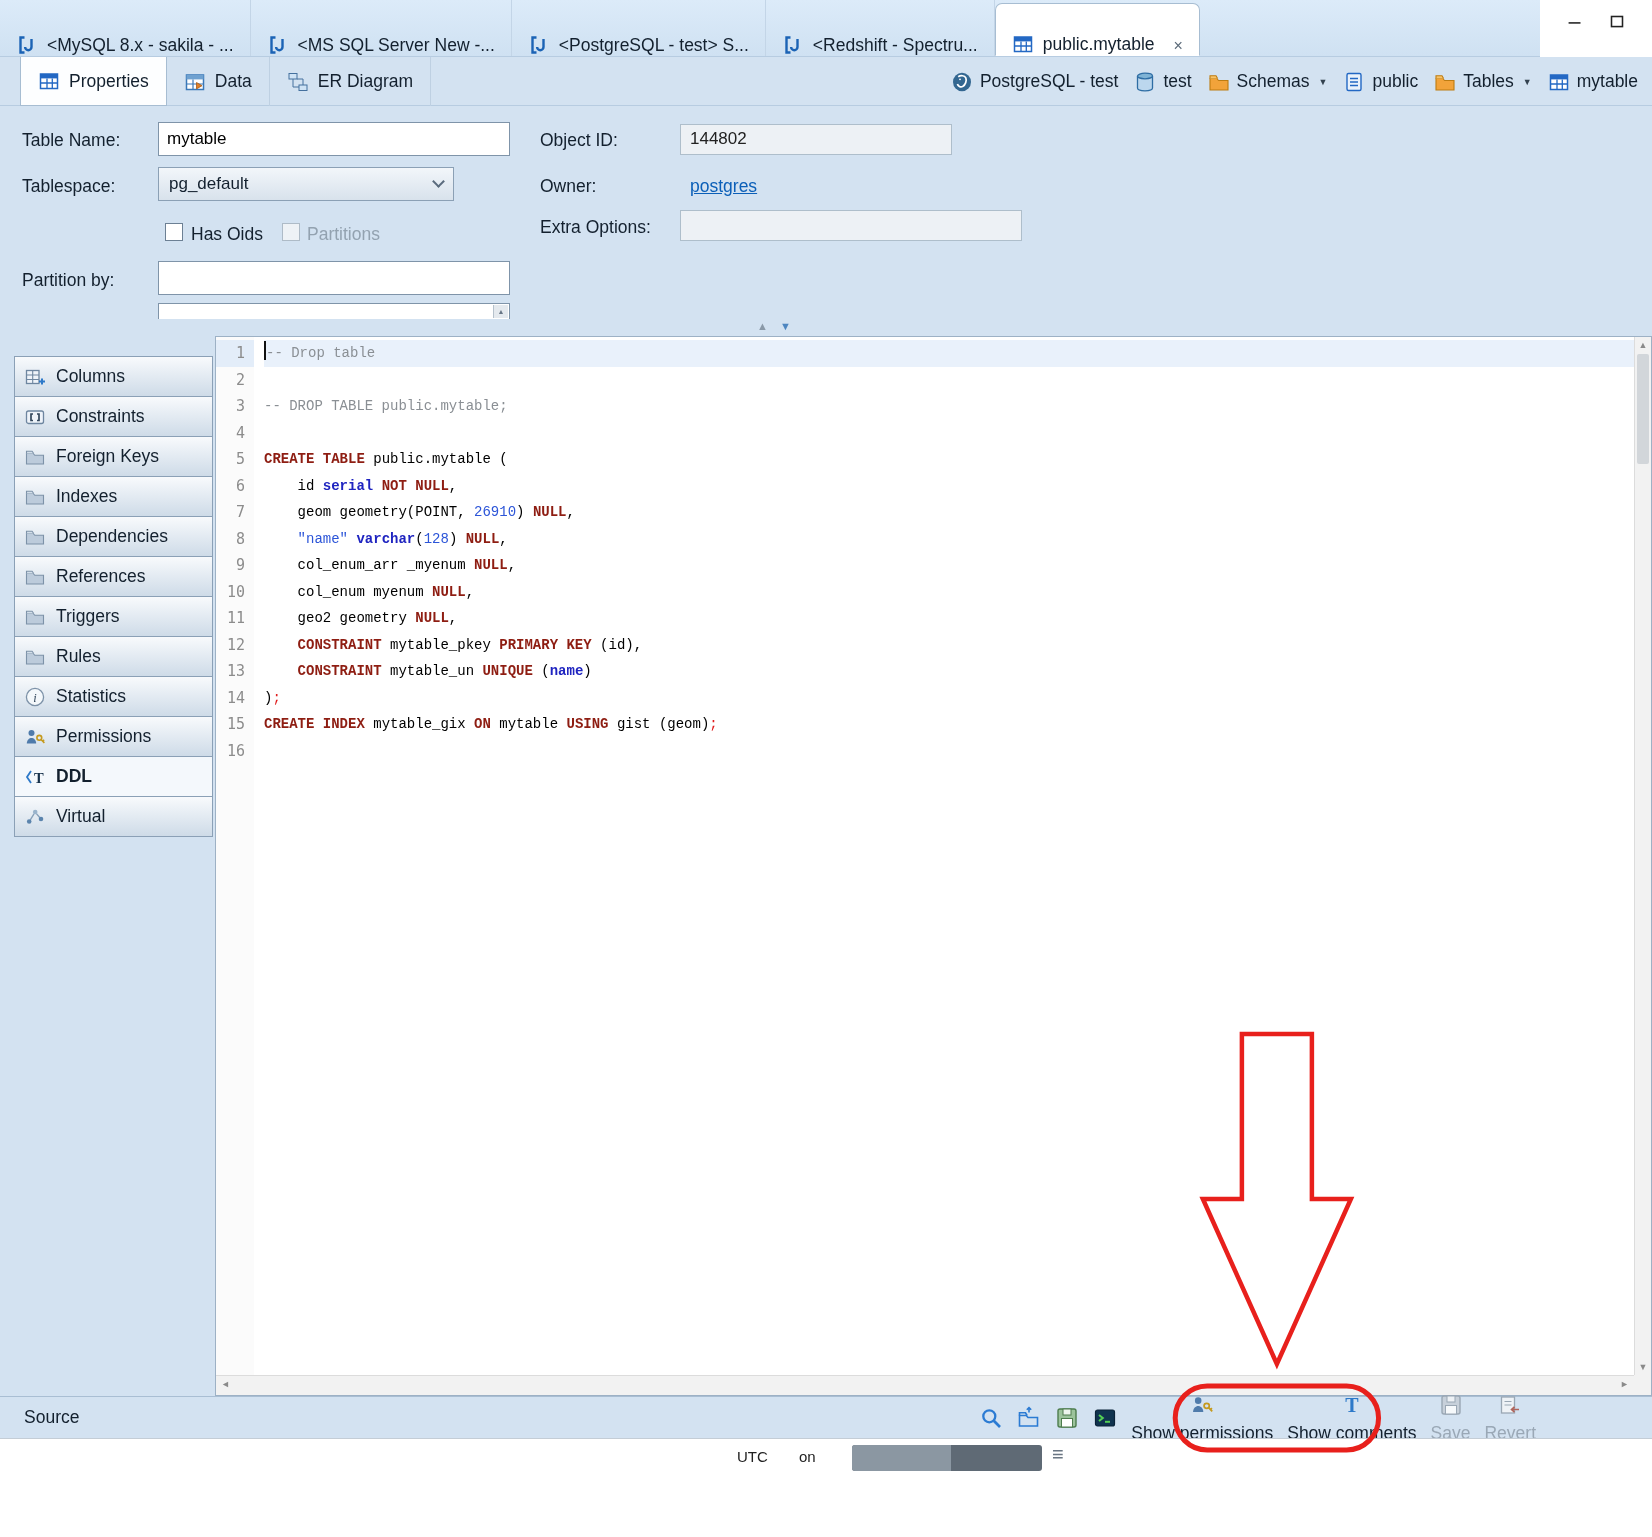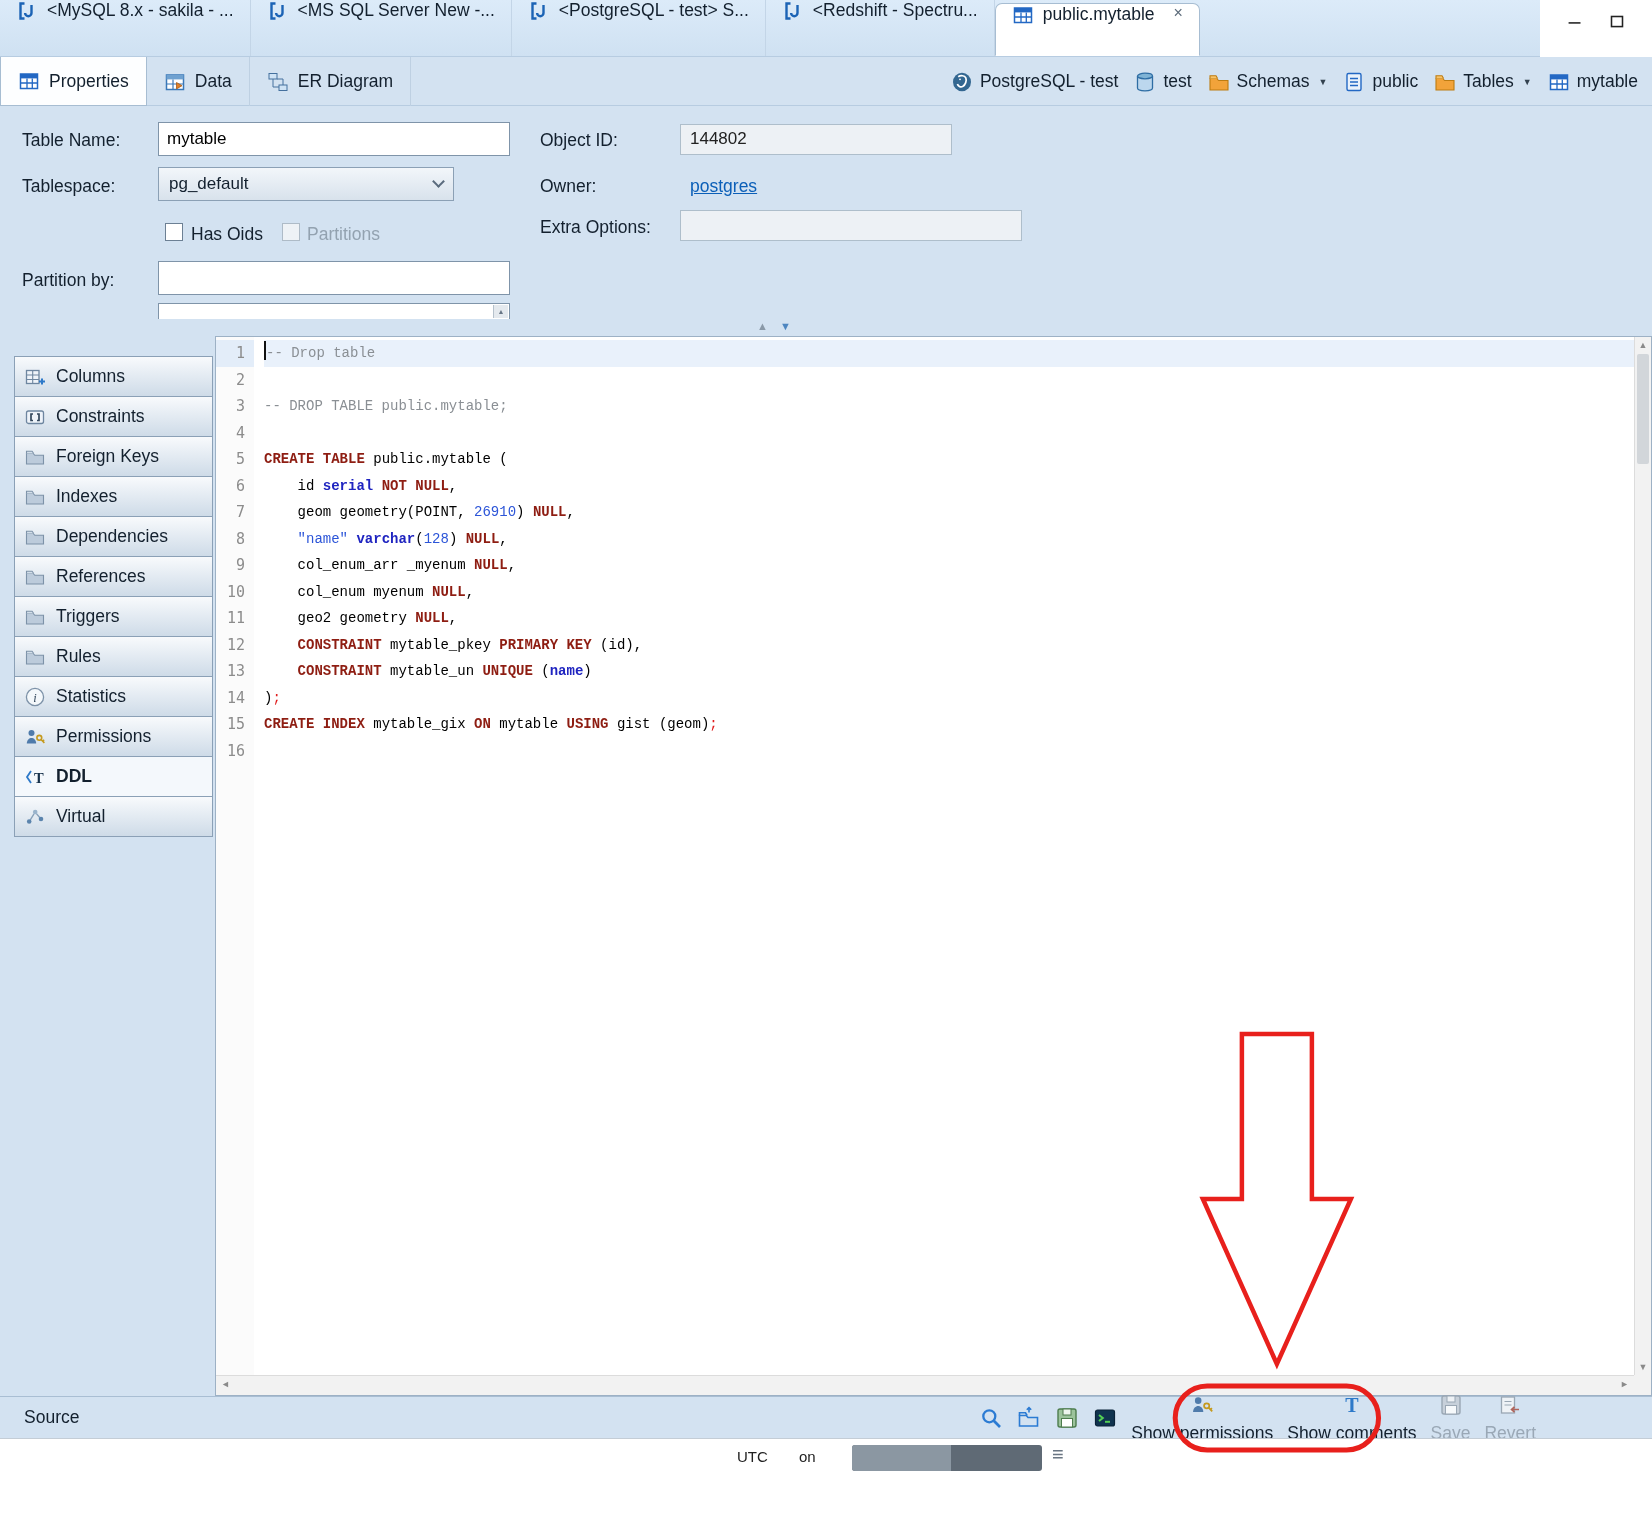--- a/index.html
+++ b/index.html
@@ -3,29 +3,29 @@
 <meta charset="utf-8">
 <style>
   *{box-sizing:border-box;margin:0;padding:0;}
   body{margin:0;font-family:"Liberation Sans",sans-serif;}
   .app{position:relative;width:1652px;height:1537px;background:#d3e2f1;overflow:hidden;color:#13202e;}
   .icon{display:inline-flex;width:22px;height:22px;flex:0 0 auto;}
   .icon svg{width:100%;height:100%;}
 
   
   .tabbar{position:absolute;left:0;top:0;width:1540px;height:57px;display:flex;align-items:stretch;background:linear-gradient(#dcebf9,#cfe1f2);border-bottom:1px solid #b7cce1;}
-  .wtab{display:flex;align-items:flex-start;gap:9px;padding:0 16px;font-size:17.5px;border-right:1px solid #c3d5e7;white-space:nowrap;}
+  .wtab{display:flex;align-items:flex-end;gap:9px;padding:0 16px;font-size:17.5px;border-right:1px solid #c3d5e7;white-space:nowrap;}
   .wtab.active{background:#fff;border:1px solid #a7bdd2;border-bottom:1px solid #fff;border-radius:7px 7px 0 0;margin-top:3px;}
   .tab-close{margin-left:10px;color:#5c6b7a;font-size:16px;}
   .win-bg{position:absolute;right:0;top:0;width:112px;height:57px;background:#fff;}
   .wc{position:absolute;top:9px;width:30px;height:26px;display:flex;align-items:center;justify-content:center;}
 
   
   .subtoolbar{position:absolute;left:0;top:57px;width:1652px;height:49px;background:#d3e2f1;border-bottom:1px solid #b7cce1;}
-  .viewtabs{position:absolute;left:0;top:0;height:49px;display:flex;align-items:stretch;}
+  .viewtabs{position:absolute;left:20px;top:0;height:49px;display:flex;align-items:stretch;}
   .viewtab{display:flex;align-items:center;gap:9px;padding:0 17px;font-size:17.5px;border-right:1px solid #bed0e2;white-space:nowrap;}
   .viewtab.active{background:#fdfeff;border:1px solid #a7bdd2;border-top:none;}
   .breadcrumb{position:absolute;right:14px;top:0;height:49px;display:flex;align-items:center;gap:16px;}
   .bc-item{display:flex;align-items:center;gap:7px;font-size:17.5px;white-space:nowrap;}
   .dd-caret{font-size:9px;color:#33424f;margin-left:2px;}
 
   
   .flabel{position:absolute;font-size:17.5px;}
   .txt{position:absolute;height:34px;border:1px solid #7f94a9;background:#fff;font-size:17px;padding:0 8px;font-family:inherit;}
   .ro{position:absolute;height:31px;border:1px solid #aebecb;background:#edf1f5;font-size:17px;padding:4px 9px;color:#222;}

